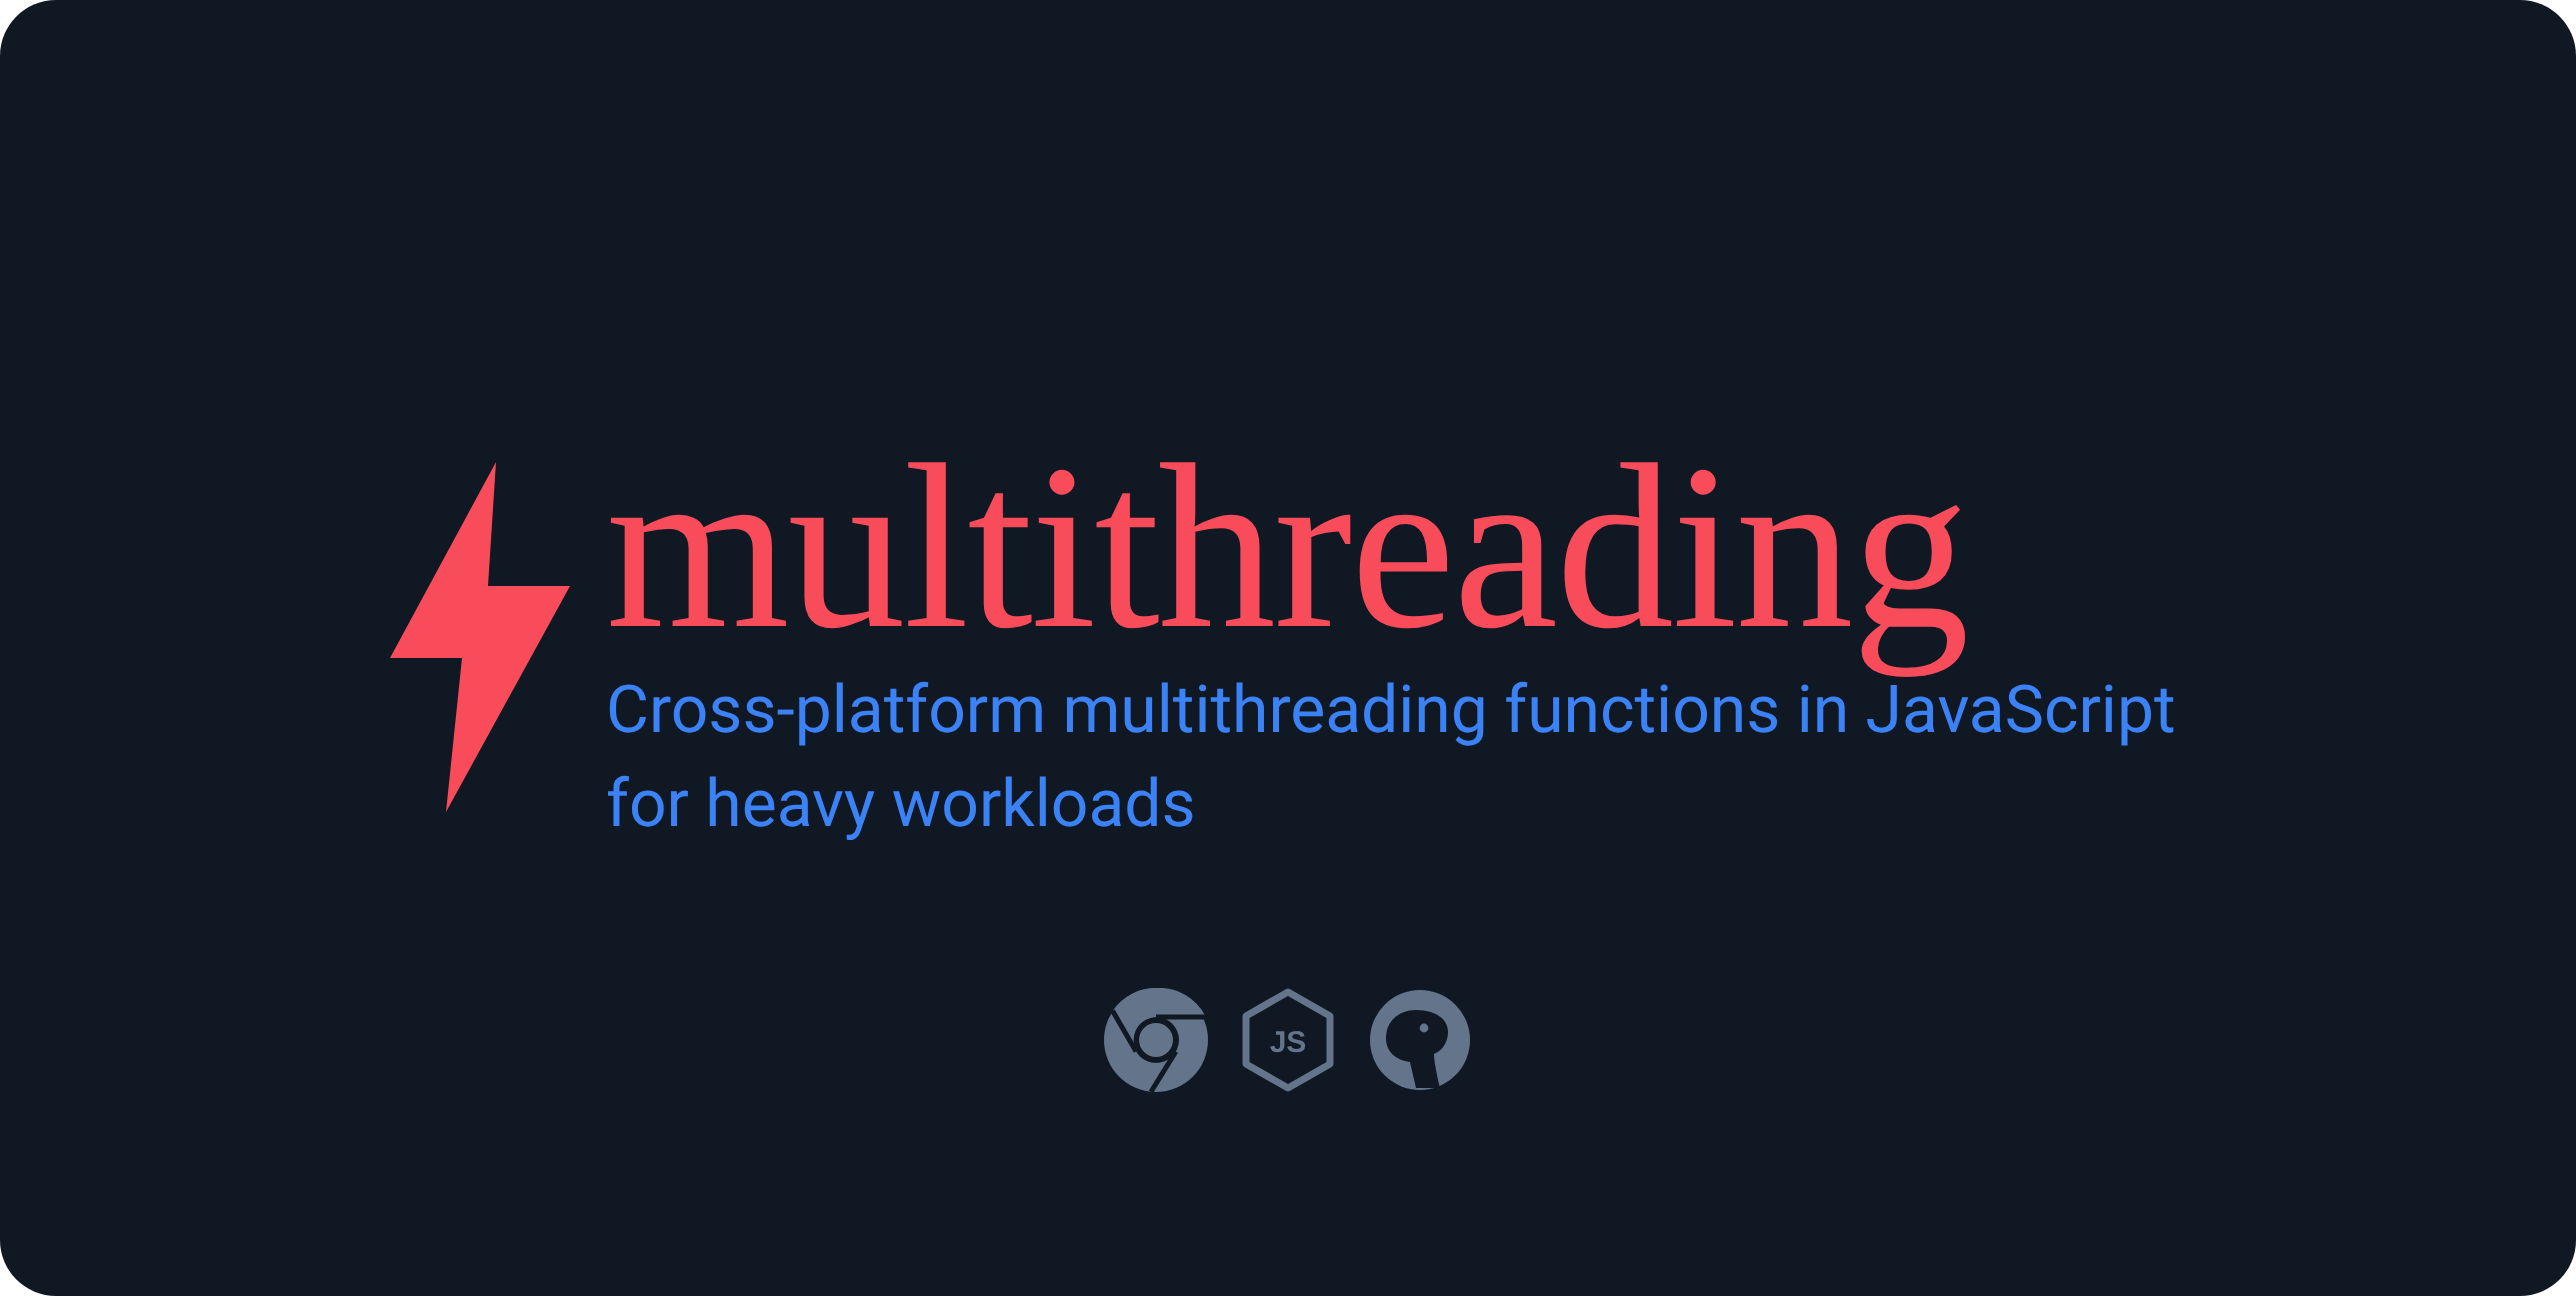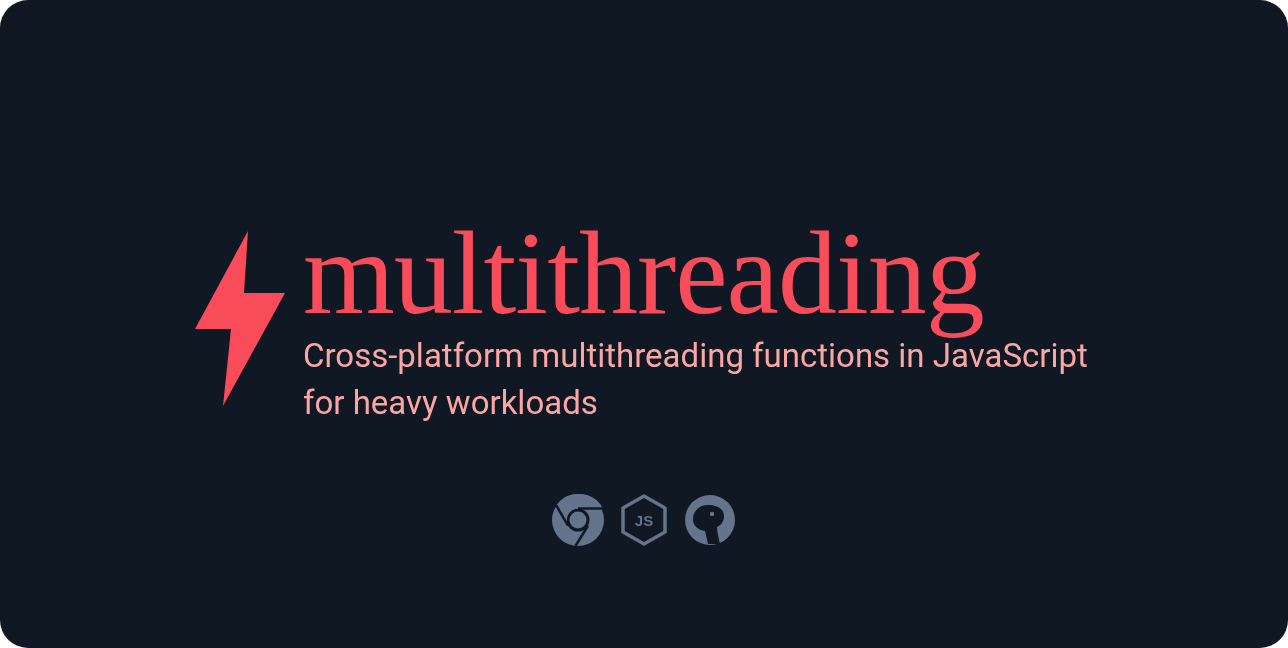--- a/index.html
+++ b/index.html
@@ -45,21 +45,21 @@
       font-weight: 400;
       font-size: 118px;
       line-height: 1;
       letter-spacing: -1px;
       color: #f94c5b;
       margin-top: -6px;
     }
     .subtitle {
       font-size: 33px;
       line-height: 1.42;
-      color: #fca5a5;
+      color: #3b82f6;
       font-weight: 400;
       max-width: 790px;
     }
     .icons-row {
       display: flex;
       gap: 14px;
       margin-top: 56px;
       align-self: center;
       margin-left: 0;
       position: absolute;

